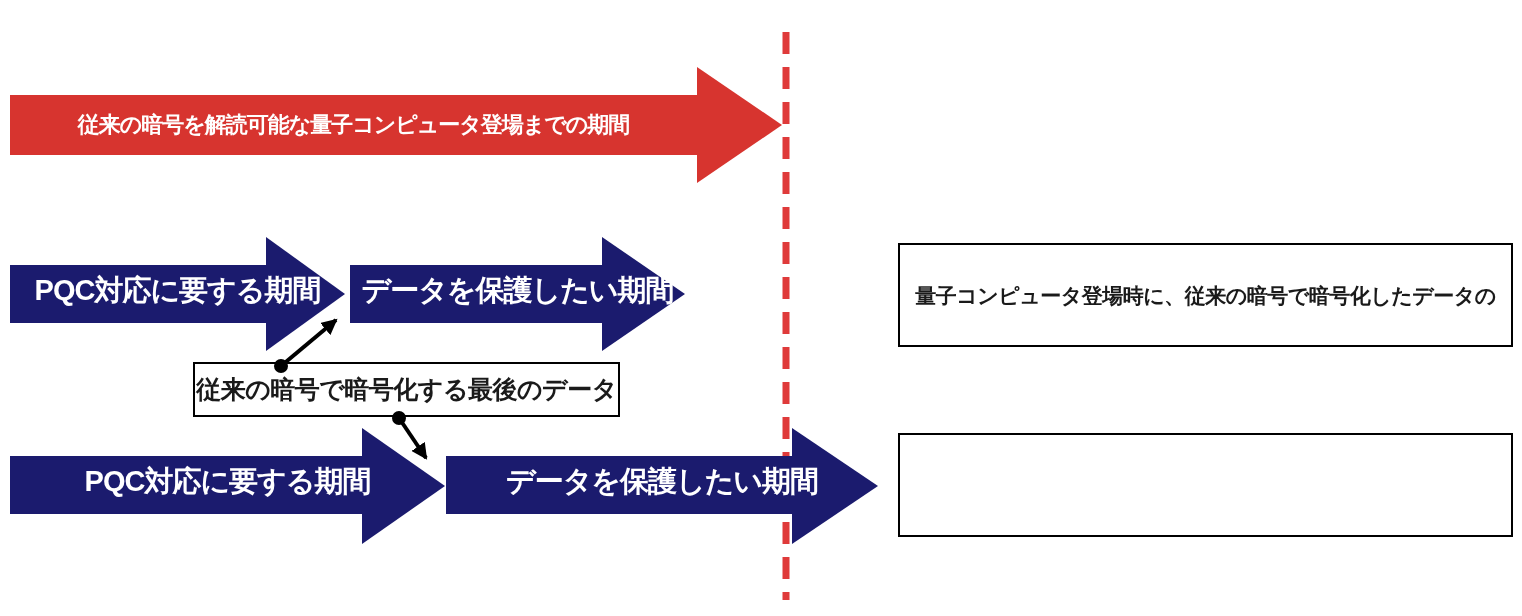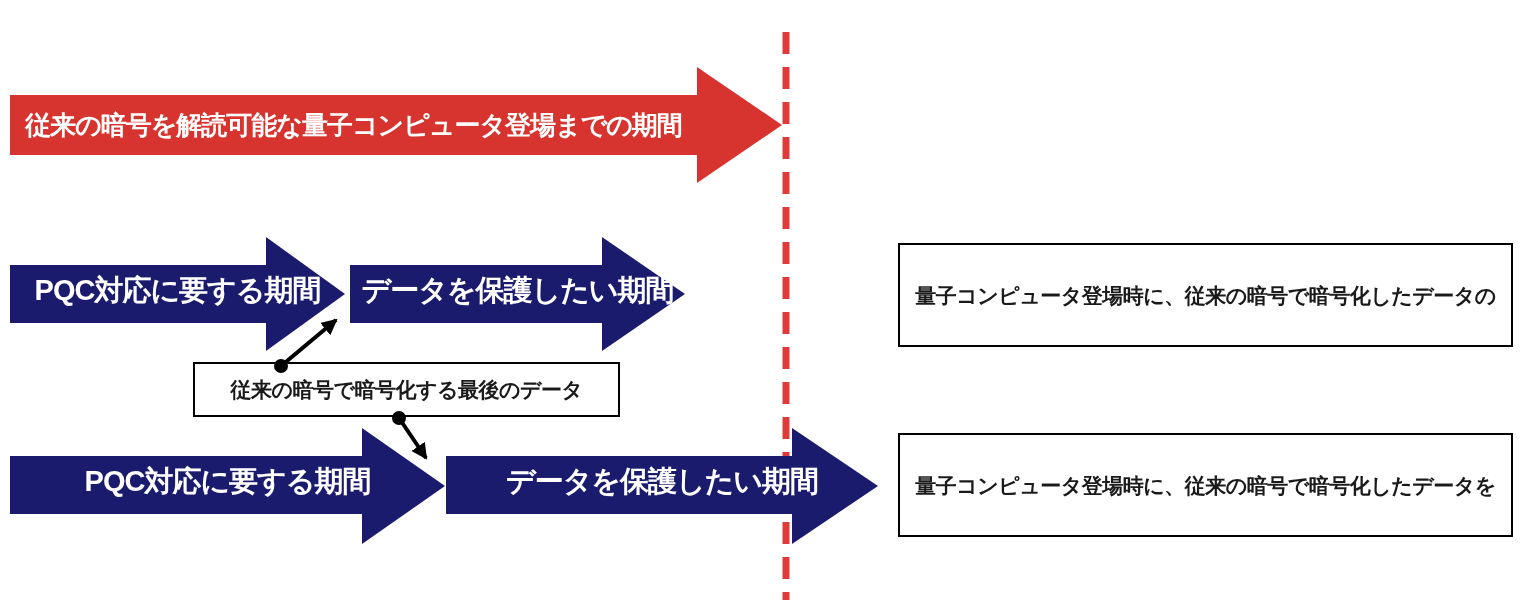--- a/index.html
+++ b/index.html
@@ -9,21 +9,21 @@
   
   .arrow-body{position:absolute;}
   .arrow-head{position:absolute;width:0;height:0;border-style:solid;border-color:transparent;}
   .arrow-label{position:absolute;display:flex;align-items:center;justify-content:center;
                color:var(--arrow_text,#fff);font-weight:bold;white-space:nowrap;
                letter-spacing:-1px;z-index:3;}
 
   
   .red-body{left:10px;top:95px;width:687px;height:60px;background:var(--red,#D7342F);}
   .red-head{left:697px;top:67px;border-width:58px 0 58px 85px;border-left-color:var(--red,#D7342F);}
-  .red-label{left:10px;top:95px;width:687px;height:60px;font-size:26px;}
+  .red-label{left:10px;top:95px;width:687px;height:60px;font-size:22px;}
 
   
   .navy{background:var(--navy,#1B1B6E);}
   .navy-head{border-left-color:var(--navy,#1B1B6E);}
   .blue-label{font-size:29px;height:52px;}
 
   .m1-body{left:10px;top:265px;width:256px;height:58px;}
   .m1-head{left:266px;top:237px;border-width:57px 0 57px 79px;}
   .m1-label{left:10px;top:265px;width:335px;}
 
@@ -35,21 +35,21 @@
   .b1-head{left:362px;top:428px;border-width:58px 0 58px 83px;}
   .b1-label{left:10px;top:456px;width:435px;}
 
   .b2-body{left:446px;top:456px;width:346px;height:58px;}
   .b2-head{left:792px;top:428px;border-width:58px 0 58px 86px;}
   .b2-label{left:446px;top:456px;width:432px;}
 
   
   .callout{position:absolute;left:193px;top:362px;width:427px;height:55px;background:#fff;
            border:2px solid var(--box_border,#000);box-sizing:border-box;display:flex;
-           align-items:center;justify-content:center;font-size:21px;font-weight:bold;
+           align-items:center;justify-content:center;font-size:25px;font-weight:bold;
            color:var(--text_dark,#1a1a1a);letter-spacing:-0.5px;white-space:nowrap;z-index:2;}
   .note{position:absolute;left:898px;width:615px;height:104px;background:#fff;
         border:2px solid var(--box_border,#000);box-sizing:border-box;display:flex;
         flex-direction:column;align-items:center;justify-content:center;
         font-size:21px;font-weight:bold;line-height:33px;color:var(--text_dark,#1a1a1a);
         letter-spacing:-0.5px;white-space:nowrap;z-index:2;}
   .note-top{top:243px;}
   .note-bottom{top:433px;}
 
   
@@ -92,21 +92,20 @@
   <div class="arrow-label blue-label b2-label">データを保護したい期間</div>
 
   <div class="callout">
     <span>従来の暗号で暗号化する最後のデータ</span>
   </div>
 
   <div class="note note-top">
     <span>量子コンピュータ登場時に、従来の暗号で暗号化したデータの</span>
   </div>
   <div class="note note-bottom">
-    <span>量子コンピュータ登場時に、従来の暗号で暗号化したデータを</span>
   </div>
 
   <svg id="connector-layer" class="layer">
     <defs>
       <marker id="ah" markerUnits="userSpaceOnUse" markerWidth="18" markerHeight="16" refX="14" refY="8" orient="auto">
         <path class="conn-arrowhead" d="M0,0 L16,8 L0,16 Z"></path>
       </marker>
     </defs>
     <circle class="conn-dot" cx="281" cy="366" r="7"></circle>
     <line class="conn" x1="281" y1="366" x2="336" y2="320" marker-end="url(#ah)"></line>

